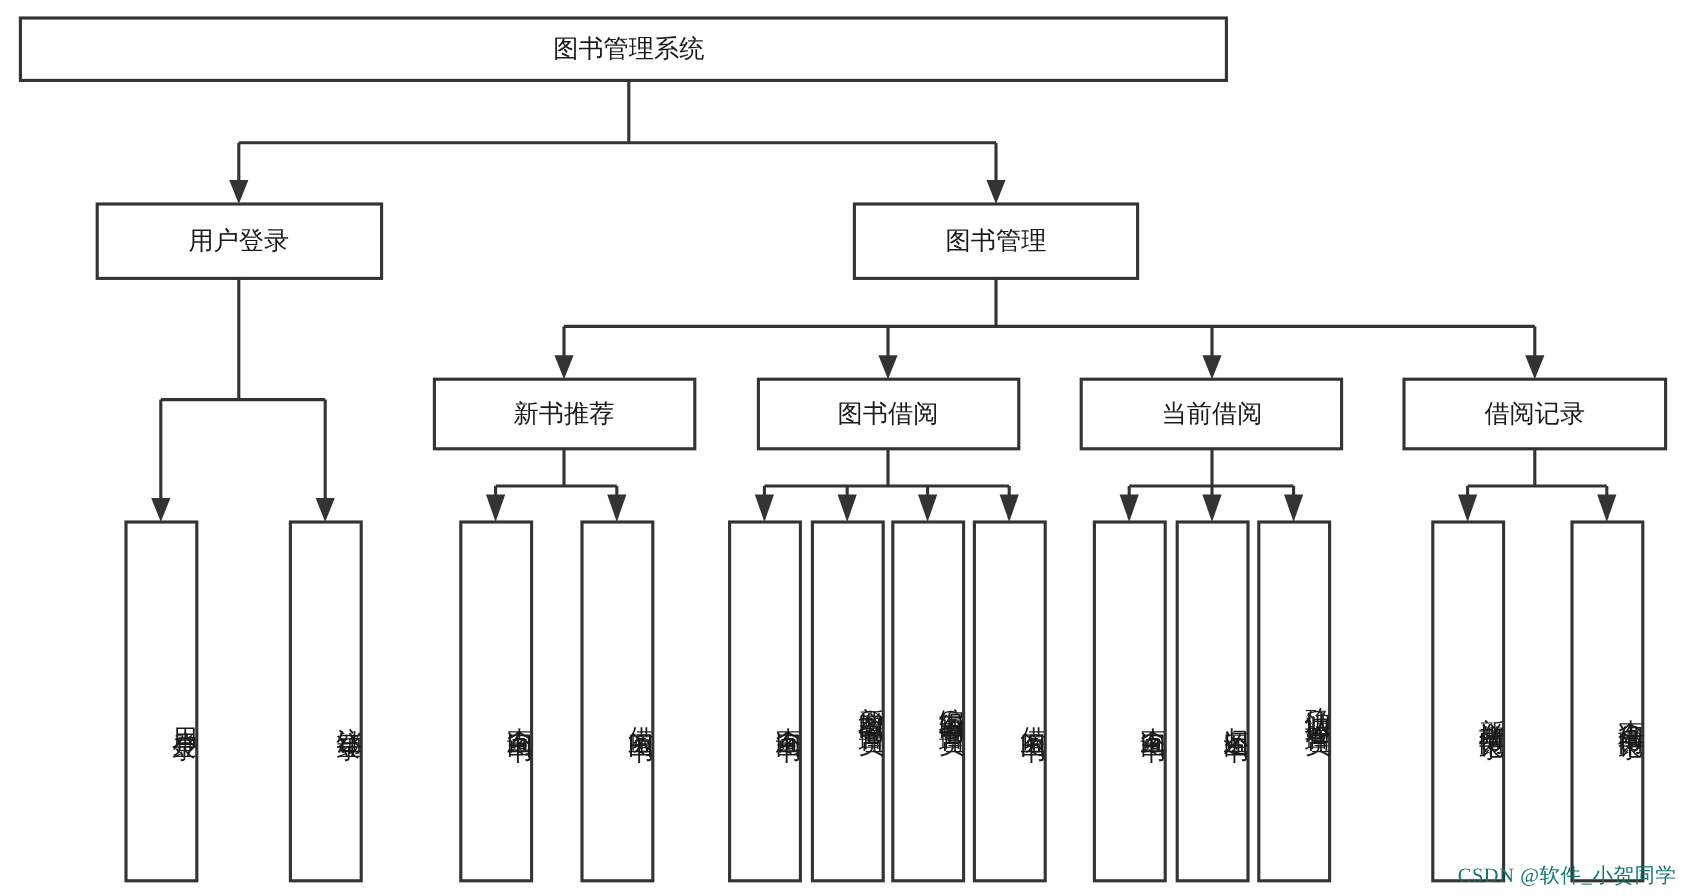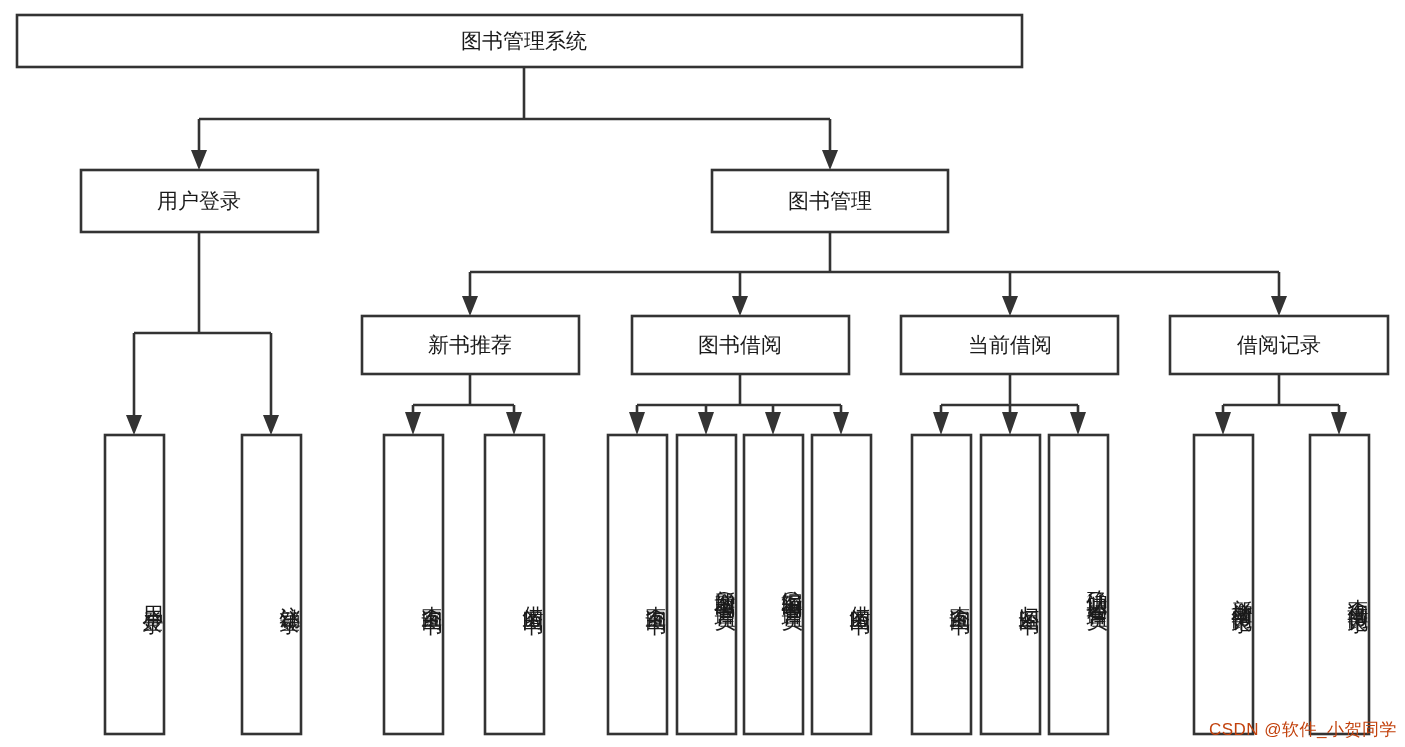--- a/index.html
+++ b/index.html
@@ -64,23 +64,23 @@
     display: flex;
     align-items: flex-start;
     justify-content: center;
     white-space: nowrap;
     pointer-events: none;
   }
   .watermark {
     position: absolute;
     right: 8px;
     bottom: 6px;
-    font-family: Liberation Sans, sans-serif;
+    font-family: Liberation Serif, serif;
     font-size: 17px;
-    color: #c2410c;
+    color: #0f766e;
     letter-spacing: 0.5px;
     white-space: nowrap;
   }
 </style>
 </head>
 <body>
 
 <div id="diagram-root">
 
   <svg class="diagram-canvas" viewBox="0 0 1405 747" xmlns="http://www.w3.org/2000/svg">

